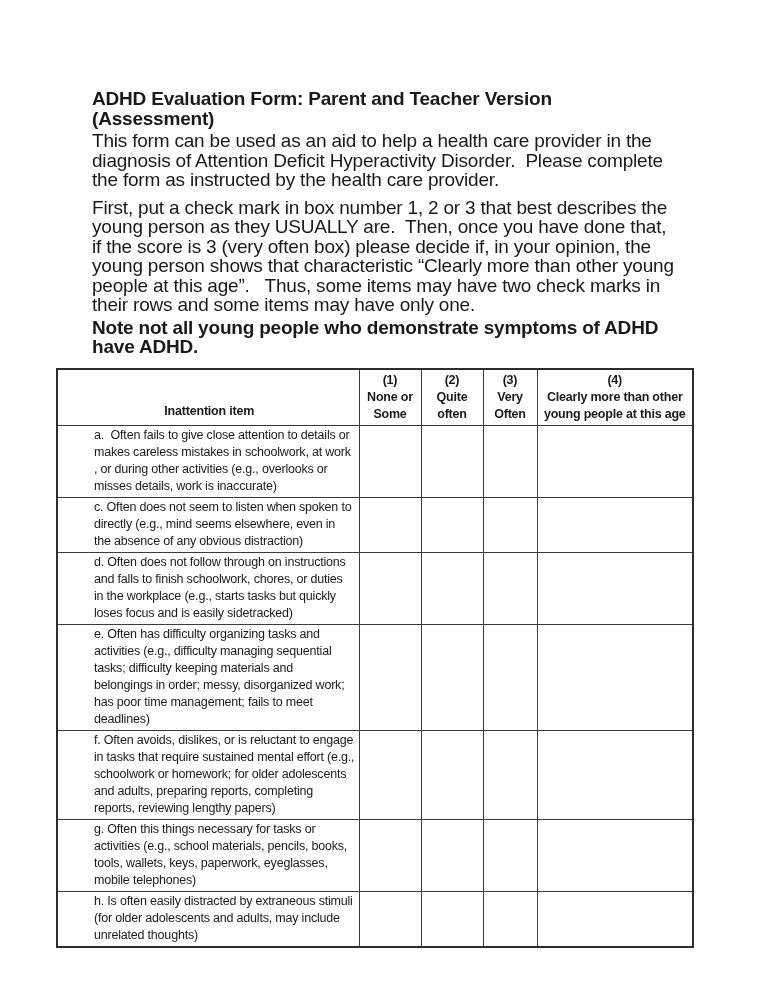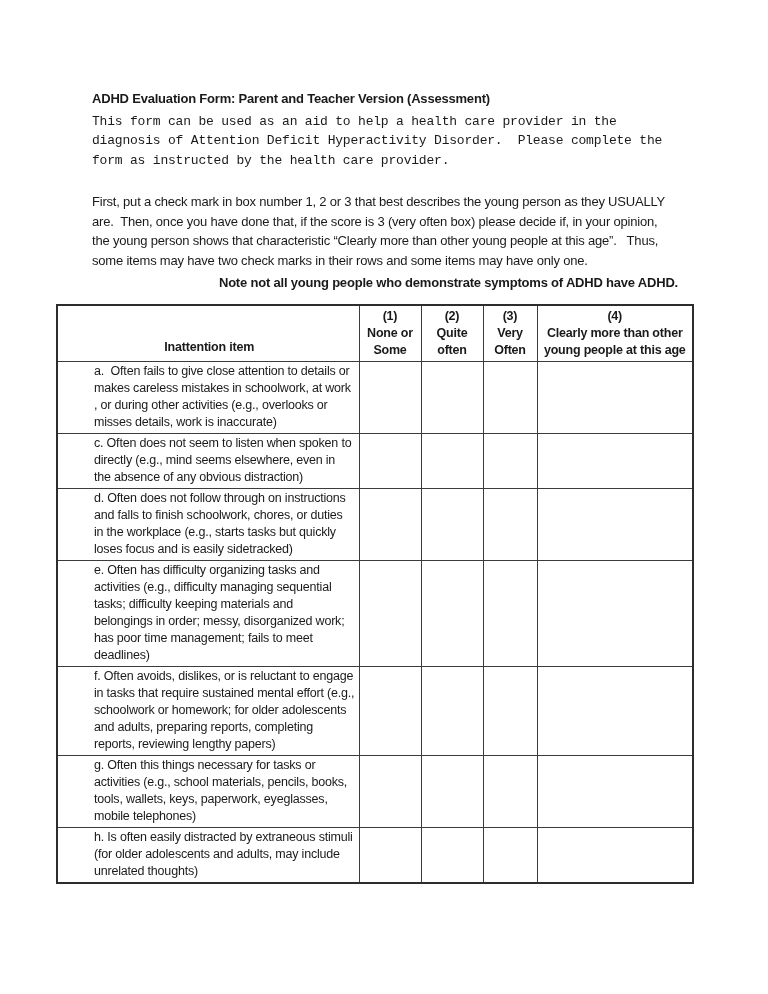--- a/index.html
+++ b/index.html
@@ -9,37 +9,36 @@
     height: 994px;
     background: #ffffff;
     font-family: "Liberation Sans", sans-serif;
     color: #1a1a1a;
     overflow: hidden;
   }
   .text-block {
     padding-top: 89px;
     margin-left: 92px;
     width: 586px;
-    font-size: 13px;
+    font-size: 19px;
     line-height: 19.5px;
     letter-spacing: -0.2px;
   }
   .doc-title {
     font-weight: bold;
     margin: 0 0 3px 0;
     white-space: pre-wrap;
   }
   .para { margin: 0; white-space: pre-wrap; }
-  .para.intro { margin-bottom: 22px; font-family: Liberation Mono, monospace; }
+  .para.intro { margin-bottom: 8px; }
   .para.instructions { margin-bottom: 3px; }
   .note {
     font-weight: bold;
     margin: 0;
     white-space: pre-wrap;
-    text-align: right;
   }
   table.eval-table {
     margin: 11px 0 0 56px;
     width: 636px;
     border-collapse: collapse;
     table-layout: fixed;
     border: 2px solid #2d2d2d;
     font-size: 12.5px;
     line-height: 17px;
     letter-spacing: -0.2px;

